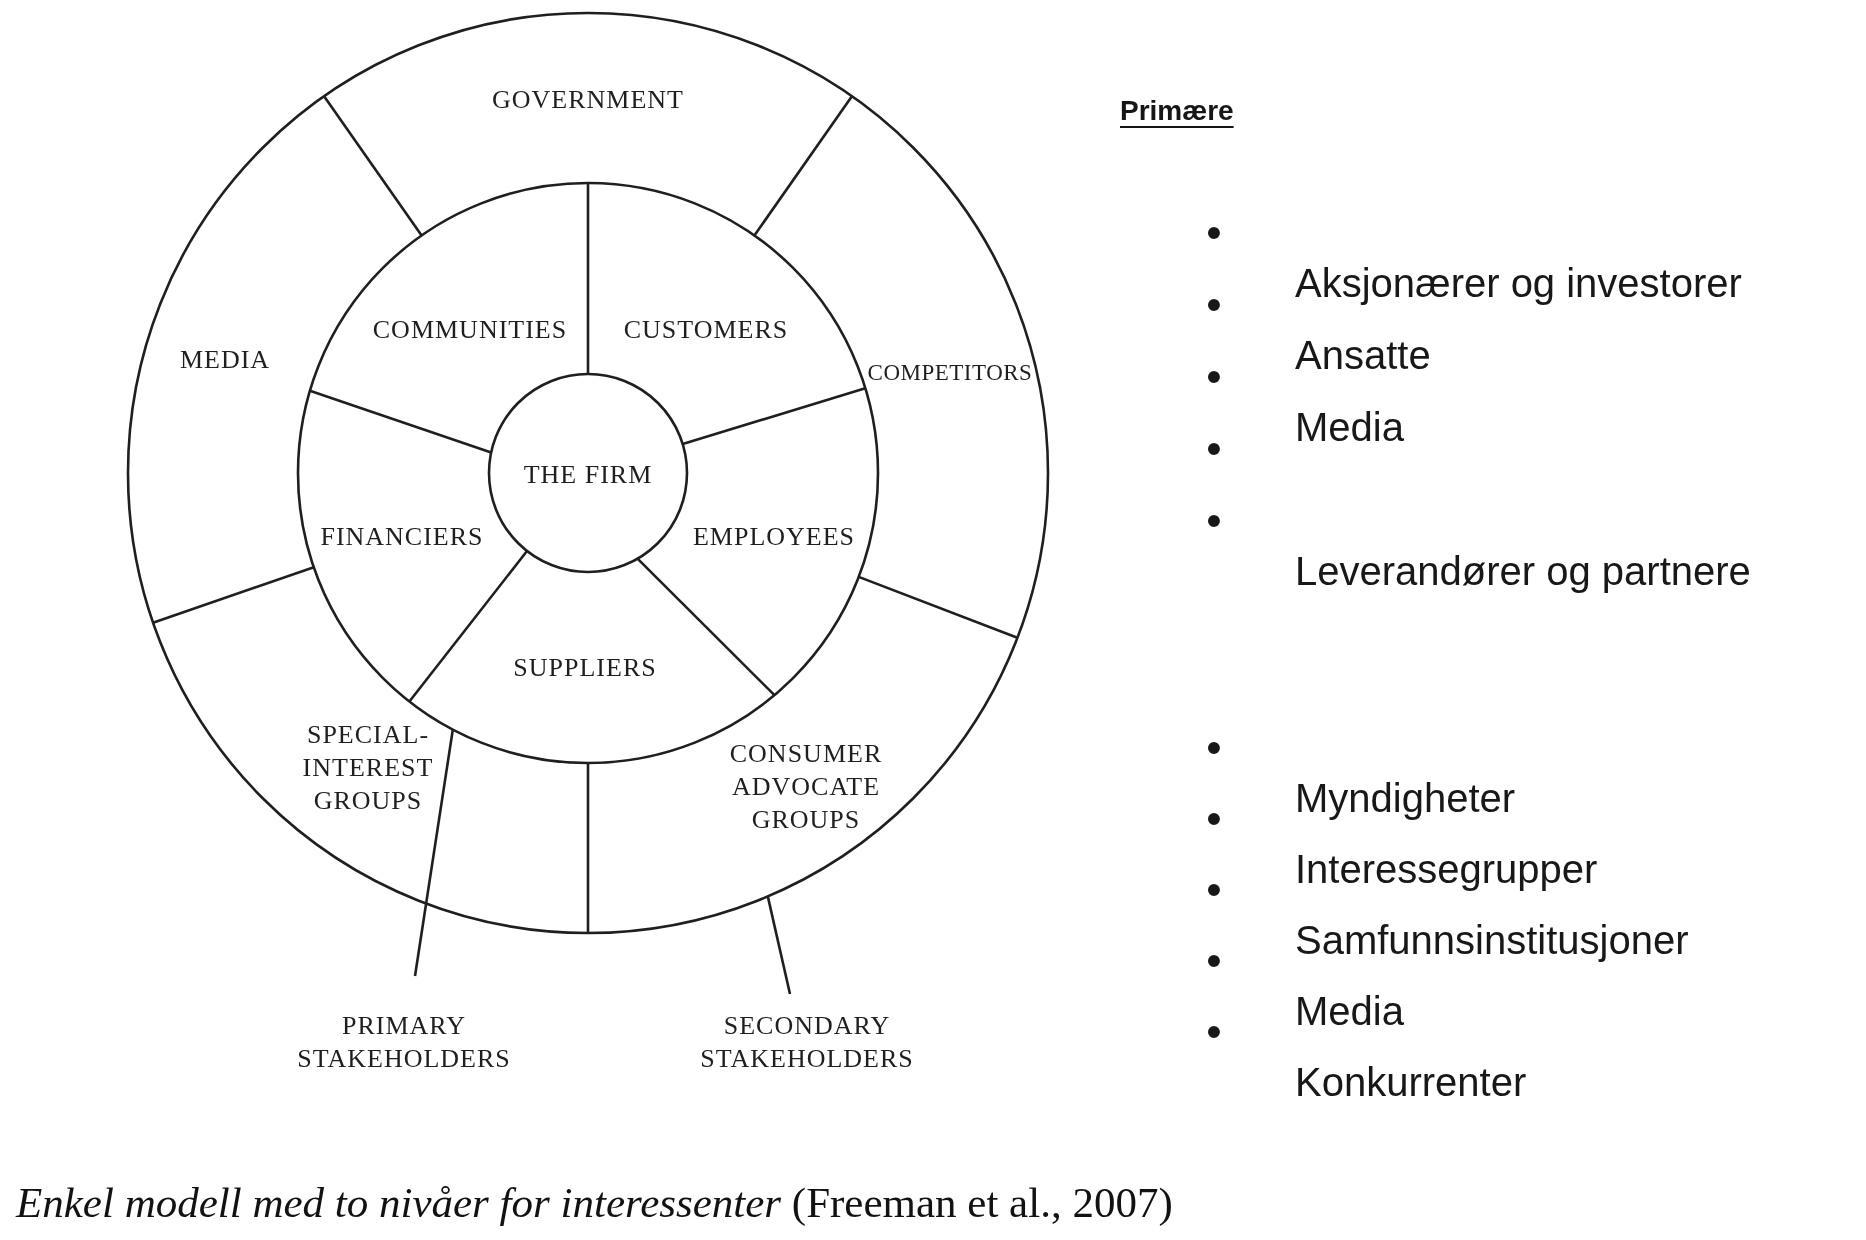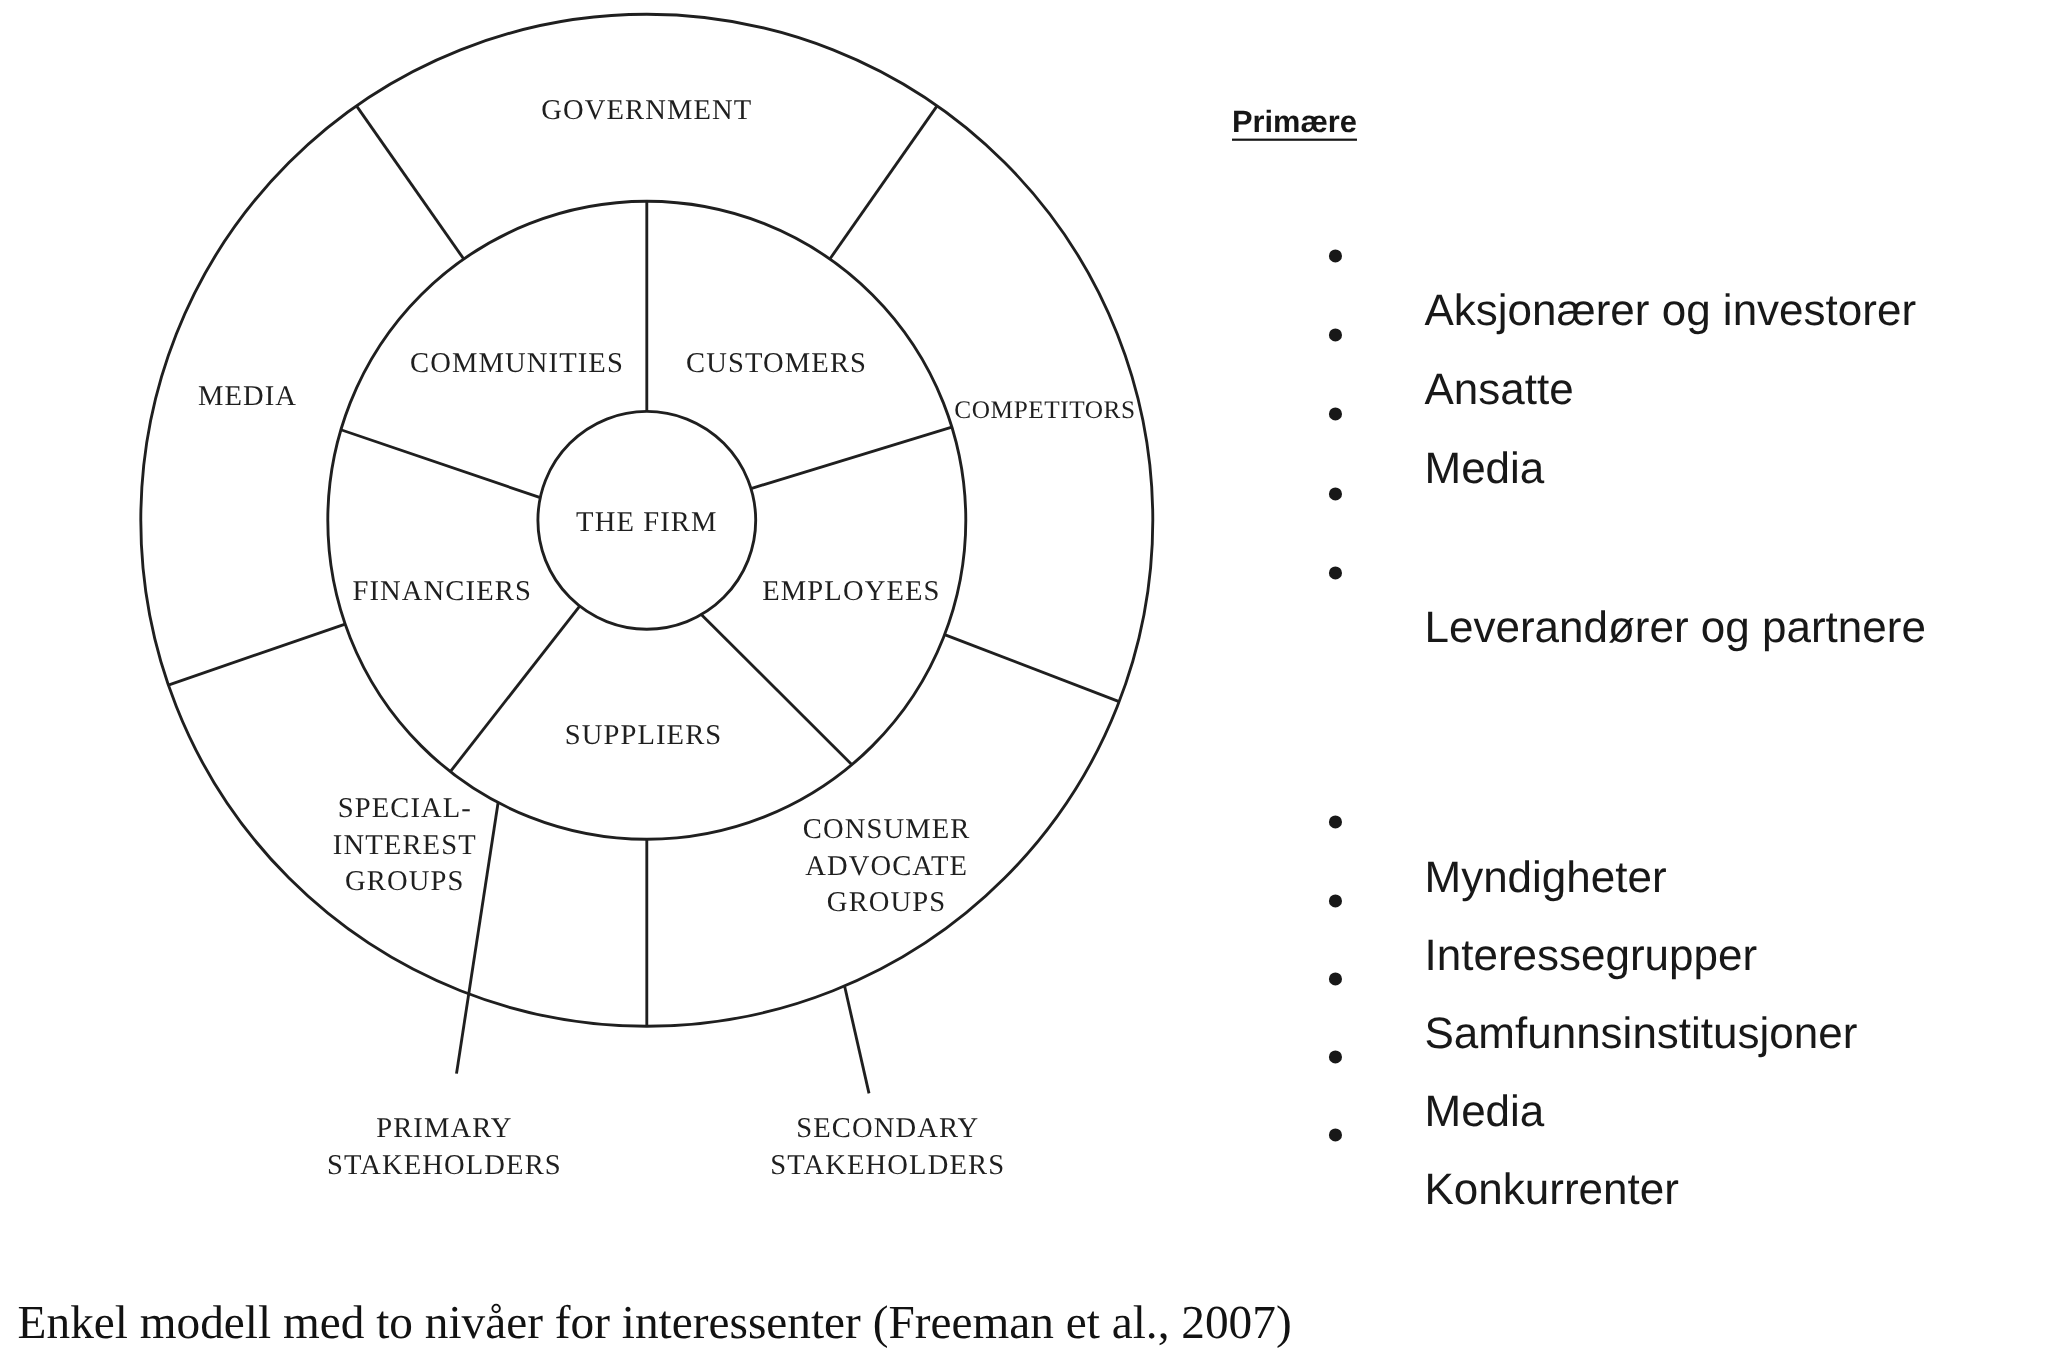--- a/index.html
+++ b/index.html
@@ -40,21 +40,21 @@
     transform:translateY(-50%);
     margin-top:48px;
   }
   .primary-items .legend-item{height:72px;}
   .secondary-items .legend-item{height:71px;}
   #caption{
     position:absolute;left:16px;top:1178px;
     font-family:"Liberation Serif","DejaVu Serif",serif;
     font-size:43px;color:#121212;white-space:nowrap;
   }
-  #caption .cap-italic{text-align:right;}
+  #caption .cap-italic{font-style:italic;text-align:right;}
   #caption .cap-regular{font-style:normal;}
 </style>
 </head>
 <body>
 
 <svg id="diagram-svg" width="1100" height="1110" viewBox="0 0 1100 1110">
 
   <circle cx="588" cy="473" r="460" fill="none" stroke="#1f1f1f" stroke-width="2.6"></circle>
   <circle cx="588" cy="473" r="290" fill="none" stroke="#1f1f1f" stroke-width="2.6"></circle>
   <circle cx="588" cy="473" r="99" fill="#ffffff" stroke="#1f1f1f" stroke-width="2.6"></circle>

